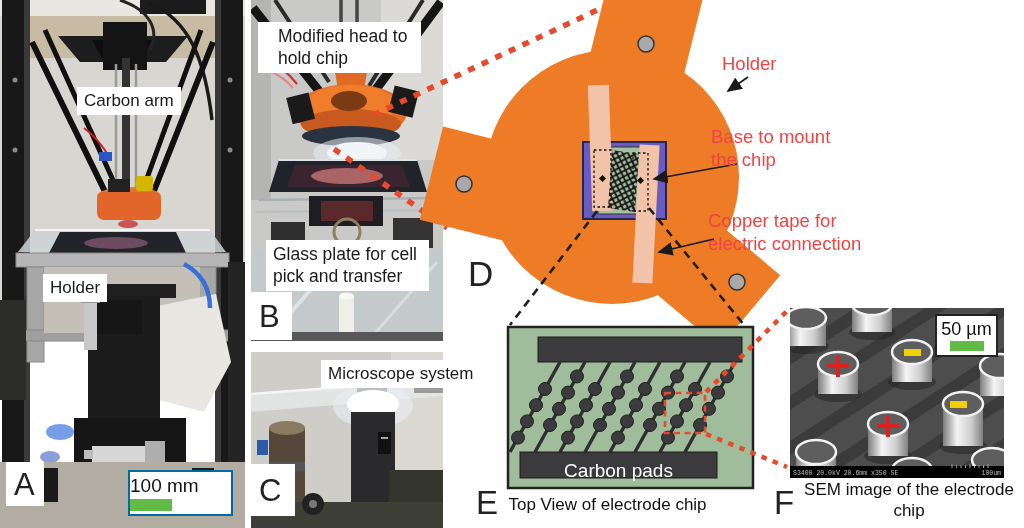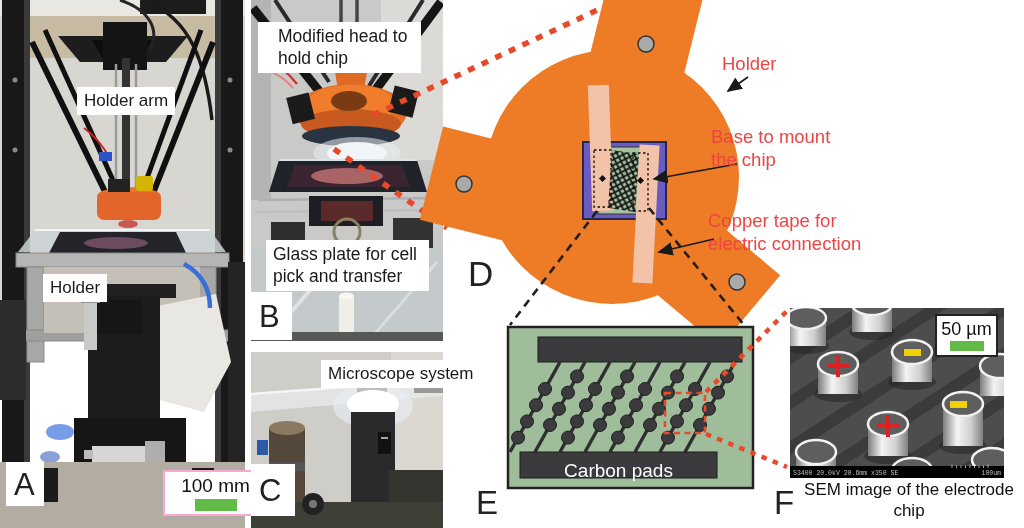--- a/index.html
+++ b/index.html
@@ -8,22 +8,22 @@
   .photo{position:absolute;}
   .photo svg{display:block;}
   .lbl{position:absolute;background:#fff;color:#1a1a1a;font-size:17px;line-height:1.28;
        padding:3px 7px;z-index:6;}
   .lbl.nw{white-space:nowrap;}
   .dlbl{position:absolute;color:#ef4444;font-size:18.5px;line-height:1.25;z-index:6;background:transparent;}
   .letter{position:absolute;color:#222;font-size:31px;z-index:7;line-height:1;}
   .letterbox{background:#fff;display:flex;align-items:center;justify-content:flex-start;
              padding:6px 8px;}
   .cap{position:absolute;color:#111;font-size:17px;text-align:center;z-index:6;line-height:1.25;}
-  .scalebox{position:absolute;background:#fff;border:2px solid #f9a8d4;z-index:7;
-            display:flex;flex-direction:column;align-items:center;justify-content:center;margin-left:35px;}
+  .scalebox{position:absolute;background:#fff;border:2px solid #0369a1;z-index:7;
+            display:flex;flex-direction:column;align-items:flex-start;justify-content:center;}
   .scalebox .txt{font-size:19px;color:#111;}
   .scalebox .bar{width:42px;height:12px;margin-top:2px;}
   #overlay{position:absolute;left:0;top:0;z-index:4;pointer-events:none;}
   #fsvg{position:absolute;left:790px;top:308px;z-index:3;}
   .white-txt{color:#fff;position:absolute;z-index:6;font-size:19px;display:flex;
              align-items:center;justify-content:center;}
 </style>
 </head>
 <body>
 
@@ -380,21 +380,21 @@
       <rect x="520" y="452" width="197" height="26" fill="#3b3b3d" stroke="#1c1c1c"></rect>
       <rect x="665" y="393" width="40" height="40" fill="none" stroke="#e8492b" stroke-width="2.6" stroke-dasharray="6 4.5"></rect>
     </g>
 
     <g stroke="#e8492b" stroke-width="4.5" stroke-dasharray="5.5 6.5" fill="none">
       <line x1="706" y1="392" x2="787" y2="311"></line>
       <line x1="706" y1="434" x2="787" y2="467"></line>
     </g>
   </svg>
 
-  <div class="lbl nw" style="left:77px;top:87px;">Holder arm</div>
+  <div class="lbl nw" style="left:77px;top:87px;">Carbon arm</div>
   <div class="lbl nw" style="left:43px;top:274px;">Holder</div>
   <div class="scalebox" style="left:128px;top:470px;width:101px;height:42px;">
     <div class="txt">100 mm</div>
     <div class="bar" style="background:#62bb47;"></div>
   </div>
   <div class="letter letterbox" style="left:6px;top:462px;width:22px;height:32px;">A</div>
 
   <div class="lbl" style="left:258px;top:22px;width:136px;font-size:17.5px;padding-left:20px;">Modified head to hold chip</div>
   <div class="lbl" style="left:266px;top:240px;width:149px;font-size:17.5px;">Glass plate for cell pick and transfer</div>
   <div class="letter letterbox" style="left:251px;top:292px;width:25px;height:36px;">B</div>
@@ -402,16 +402,17 @@
   <div class="lbl nw" style="left:284px;top:360px;margin-left:37px;">Microscope system</div>
   <div class="letter letterbox" style="left:251px;top:464px;width:28px;height:40px;">C</div>
 
   <div class="letter" style="left:468px;top:256px;font-size:35px;">D</div>
   <div class="dlbl" style="left:722px;top:52px;white-space:nowrap;">Holder</div>
   <div class="dlbl" style="left:711px;top:125px;width:125px;">Base to mount the chip</div>
   <div class="dlbl" style="left:708px;top:209px;width:175px;">Copper tape for electric connection</div>
 
   <div class="white-txt" style="left:520px;top:452px;width:197px;height:38px;">Carbon pads</div>
   <div class="letter" style="left:476px;top:486px;font-size:33px;">E</div>
+  <div class="cap" style="left:495px;top:494px;width:225px;">Top View of electrode chip</div>
 
   <div class="letter" style="left:774px;top:486px;font-size:33px;">F</div>
   <div class="cap" style="left:796px;top:479px;width:226px;">SEM image of the electrode chip</div>
 </div>
 
 </body></html>

